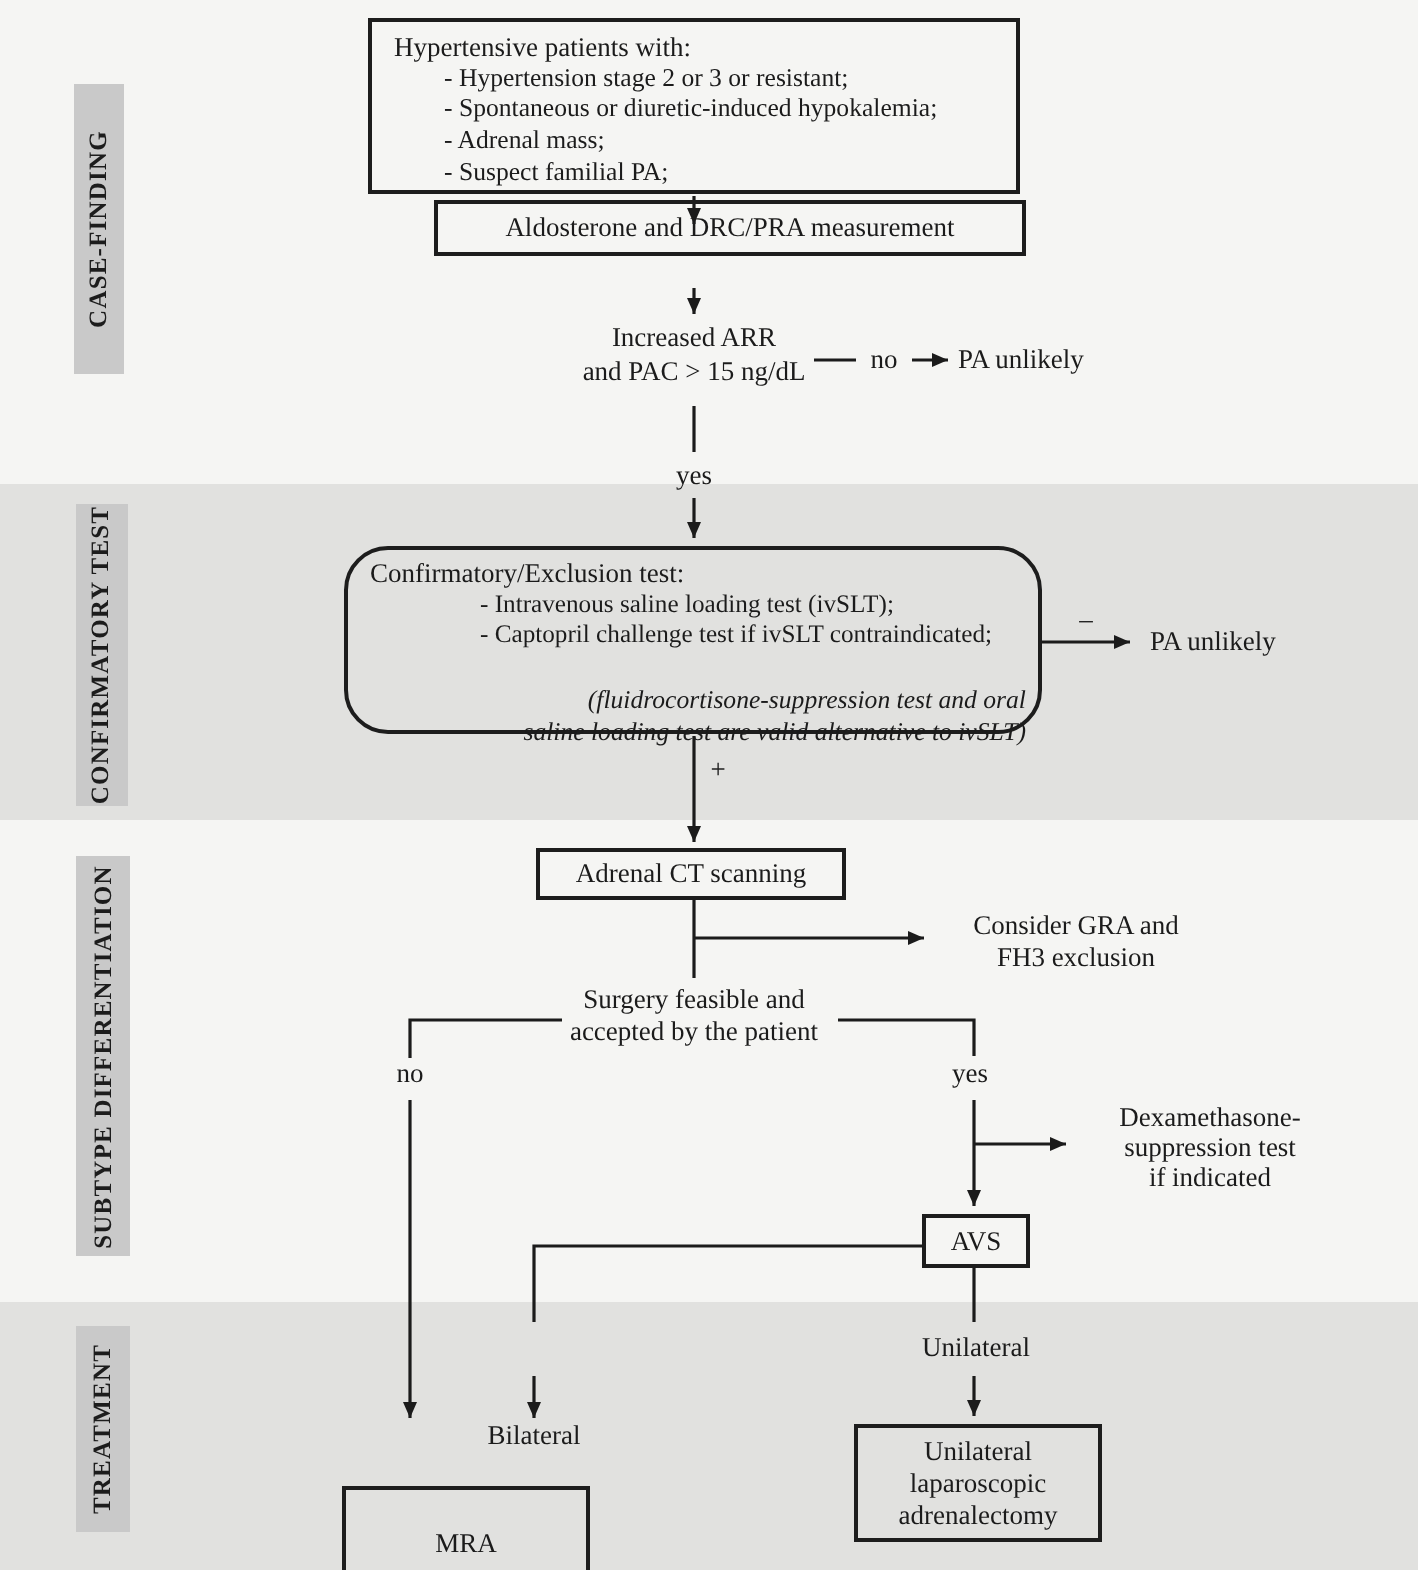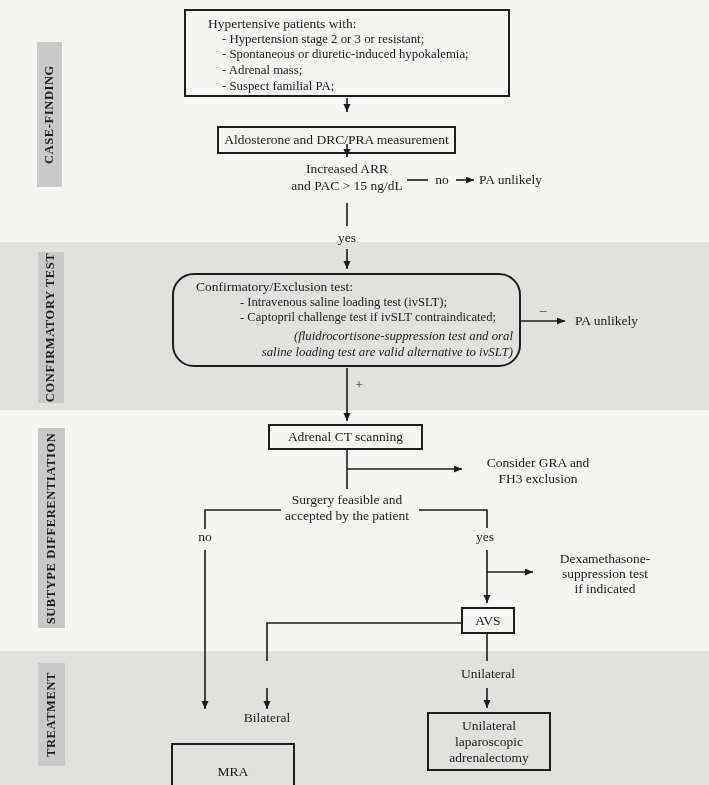--- a/index.html
+++ b/index.html
@@ -20,24 +20,24 @@
   }
   .side-label span{
     transform:rotate(-90deg);white-space:nowrap;
     font-weight:bold;font-size:12.5px;letter-spacing:0.6px;color:#1c1c1c;
   }
   .fbox{
     position:absolute;border:2px solid #1d1d1d;box-sizing:border-box;
     font-size:13.5px;line-height:15.7px;background:transparent;
   }
   .fbox.center{display:flex;align-items:center;justify-content:center;text-align:center;}
-  .fbox .title{padding:5px 0 0 22px;}
+  .fbox .title{padding:5px 0 0 11px;}
   .fbox .item{padding-left:36px;font-size:12.8px;}
   .fbox .item.wide{padding-left:34px;font-size:12.6px;margin-left:32px;}
-  .fbox .note{font-style:italic;text-align:right;padding-right:6px;font-size:12.8px;margin-top:3px;}
+  .fbox .note{font-style:italic;text-align:right;padding-right:6px;font-size:12.8px;margin-top:17px;}
   .lbl{position:absolute;font-size:13.5px;line-height:16px;text-align:center;}
   .lbl.left{text-align:left;}
   .lbl.tight{line-height:15px;}
   svg.wires{position:absolute;left:0;top:0;pointer-events:none;}
 </style>
 </head>
 <body>
 
 <div id="stage">
 
@@ -89,21 +89,21 @@
   </svg>
 
   <div class="fbox" style="left:184px;top:9px;width:326px;height:88px;">
     <div class="title">Hypertensive patients with:</div>
     <div class="item">- Hypertension stage 2 or 3 or resistant;</div>
     <div class="item">- Spontaneous or diuretic-induced hypokalemia;</div>
     <div class="item">- Adrenal mass;</div>
     <div class="item">- Suspect familial PA;</div>
   </div>
 
-  <div class="fbox center" style="left:217px;top:126px;width:239px;height:28px;">
+  <div class="fbox center" style="left:217px;top:100px;width:296px;height:28px;">
     <span>Aldosterone and DRC/PRA measurement</span>
   </div>
 
   <div class="lbl" style="left:267px;top:161px;width:160px;line-height:16.5px;">
     <div>Increased ARR</div>
     <div>and PAC &gt; 15 ng/dL</div>
   </div>
 
   <div class="lbl" style="left:428px;top:172px;width:28px;">no</div>
   <div class="lbl left" style="left:479px;top:172px;width:80px;">PA unlikely</div>

